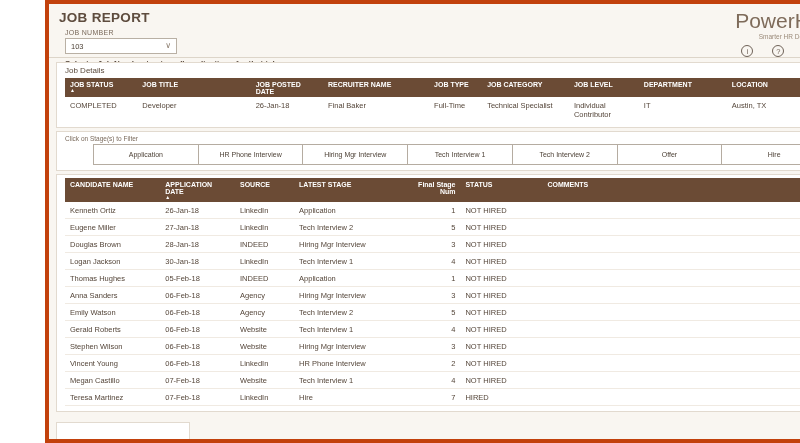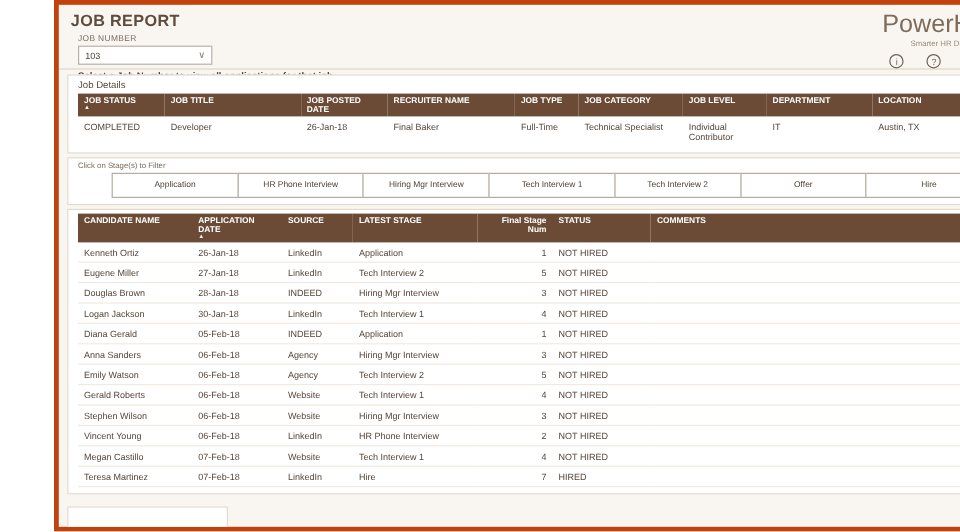--- a/index.html
+++ b/index.html
@@ -236,21 +236,21 @@
               <tr>
                 <td>Logan Jackson</td>
                 <td>30-Jan-18</td>
                 <td>LinkedIn</td>
                 <td>Tech Interview 1</td>
                 <td class="num">4</td>
                 <td>NOT HIRED</td>
                 <td></td>
               </tr>
               <tr>
-                <td>Diana Gerald</td>
+                <td>Thomas Hughes</td>
                 <td>05-Feb-18</td>
                 <td>INDEED</td>
                 <td>Application</td>
                 <td class="num">1</td>
                 <td>NOT HIRED</td>
                 <td></td>
               </tr>
               <tr>
                 <td>Anna Sanders</td>
                 <td>06-Feb-18</td>

